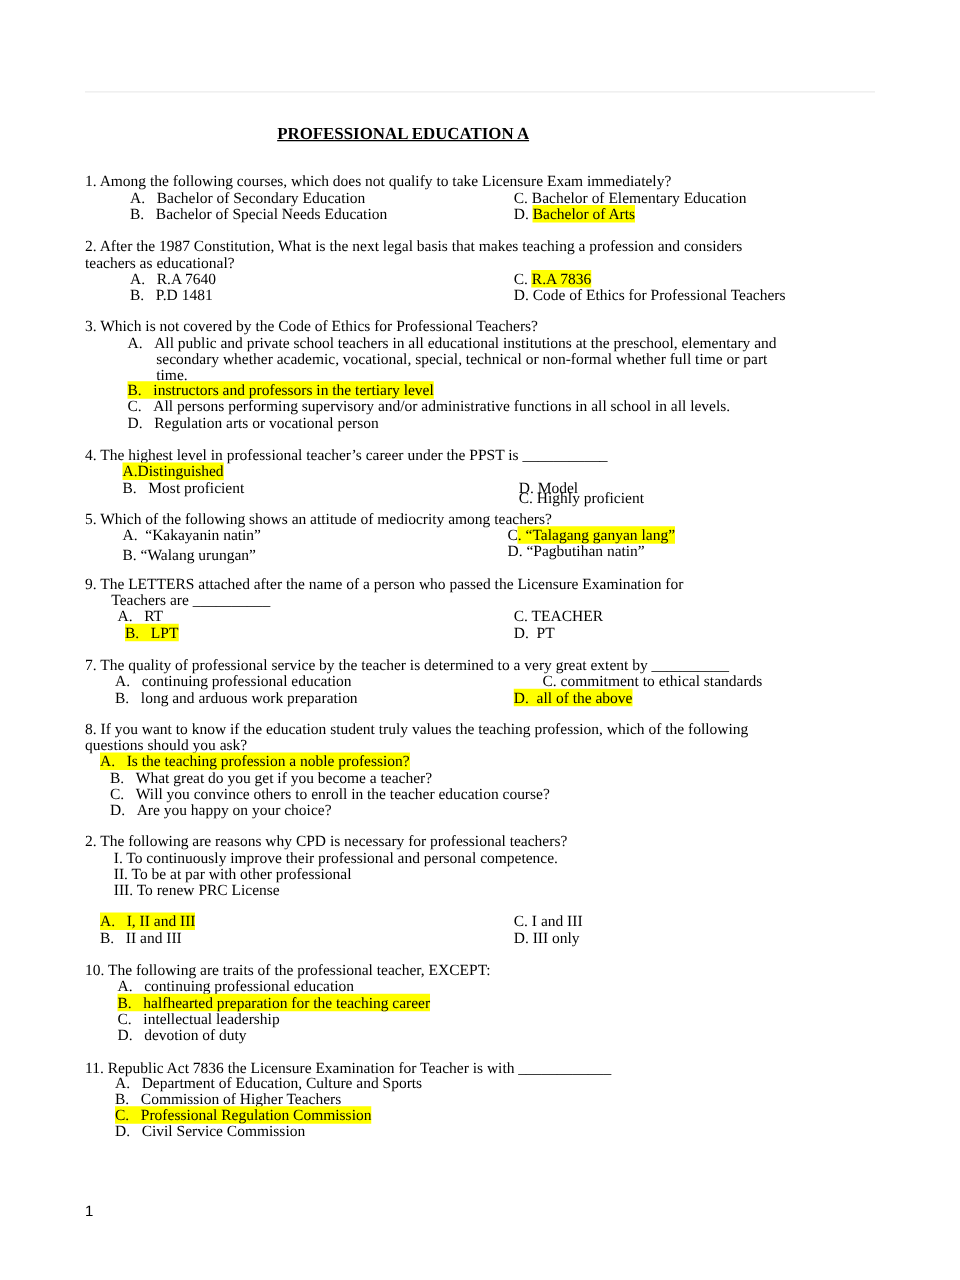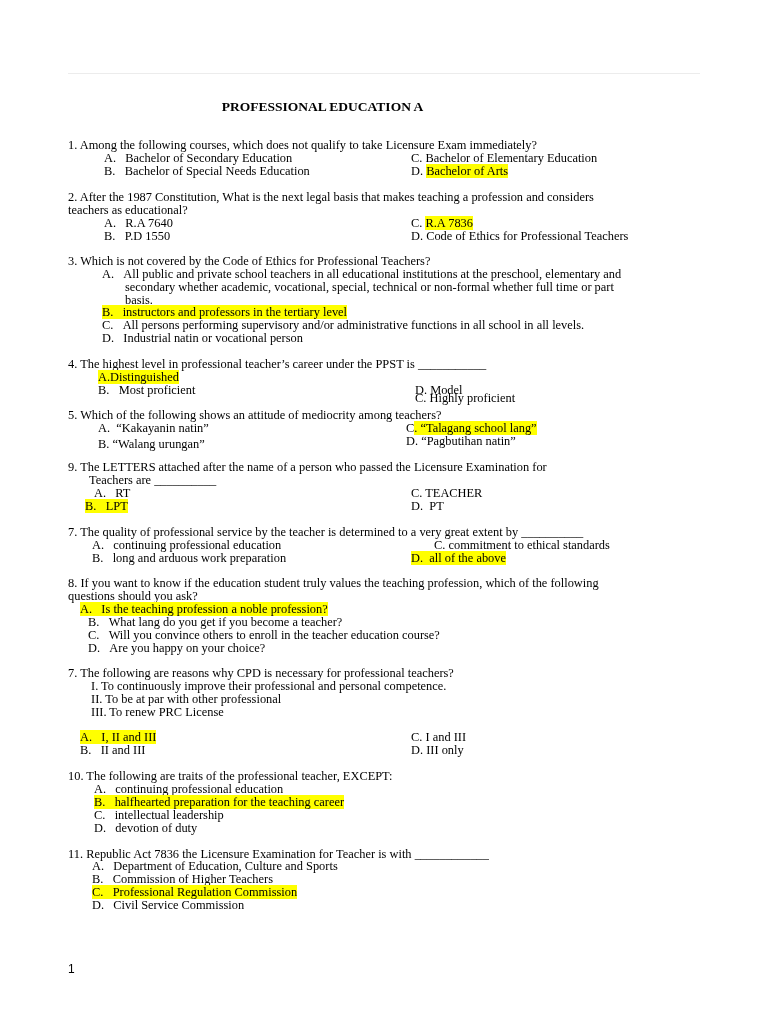--- a/index.html
+++ b/index.html
@@ -1,84 +1,84 @@
 <!DOCTYPE html>
 <html><head>
 <meta charset="utf-8">
 <style>
   html, body { margin: 0; padding: 0; background: #ffffff; }
   body { width: 768px; height: 1024px; position: relative; overflow: hidden;
          font-family: "Liberation Serif", "DejaVu Serif", serif; color: #000; font-size: 12.4px; }
   .topline { position: absolute; left: 68px; top: 73px; width: 632px; height: 1px; background: #ececec; }
-  .title { position: absolute; left: 0; width: 645px; top: 99px; text-align: center; font-weight: bold; font-size: 13.5px; }
+  .title { position: absolute; left: 0; width: 645px; top: 99px; text-align: center; font-weight: bold; font-size: 13.5px; text-decoration: underline; }
   .ln { position: absolute; white-space: nowrap; line-height: 13px; }
   .hl { background: #ffff00; }
   .pagenum { position: absolute; left: 68px; top: 962px; font-family: "Liberation Sans", "DejaVu Sans", sans-serif; font-size: 12px; }
 </style>
 </head>
 <body>
 
 <div>
   <div class="topline"></div>
   <div class="title">PROFESSIONAL EDUCATION A</div>
 
   <div class="ln" style="left:68px;top:139px">1.  Among the following courses, which does not qualify to take Licensure Exam immediately?</div>
   <div class="ln" style="left:104px;top:152px"><span>A.</span>&nbsp;&nbsp;&nbsp;<span>Bachelor of  Secondary Education</span></div>
   <div class="ln" style="left:104px;top:165px"><span>B.</span>&nbsp;&nbsp;&nbsp;<span>Bachelor of Special Needs Education</span></div>
   <div class="ln" style="left:411px;top:152px"><span>C.</span> <span>Bachelor of  Elementary Education</span></div>
   <div class="ln" style="left:411px;top:165px"><span>D.</span> <span class="hl">Bachelor  of Arts</span></div>
 
   <div class="ln" style="left:68px;top:191px">2.   After the 1987 Constitution, What is the next legal basis that makes teaching a profession and considers</div>
   <div class="ln" style="left:68px;top:204px">teachers as educational?</div>
   <div class="ln" style="left:104px;top:217px"><span>A.</span>&nbsp;&nbsp;&nbsp;<span>R.A 7640</span></div>
-  <div class="ln" style="left:104px;top:230px"><span>B.</span>&nbsp;&nbsp;&nbsp;<span>P.D 1550</span></div>
+  <div class="ln" style="left:104px;top:230px"><span>B.</span>&nbsp;&nbsp;&nbsp;<span>P.D 1481</span></div>
   <div class="ln" style="left:411px;top:217px"><span>C.</span> <span class="hl">R.A 7836</span></div>
   <div class="ln" style="left:411px;top:230px"><span>D.</span> <span>Code of Ethics for Professional Teachers</span></div>
 
   <div class="ln" style="left:68px;top:255px">3.  Which is not covered by the Code of  Ethics for Professional Teachers?</div>
   <div class="ln" style="left:102px;top:268px"><span>A.</span>&nbsp;&nbsp;&nbsp;<span>All public and private school teachers in all educational institutions at the preschool, elementary and</span></div>
   <div class="ln" style="left:125px;top:281px">secondary whether academic, vocational, special, technical or non-formal whether full time or part</div>
-  <div class="ln" style="left:125px;top:294px">basis.</div>
+  <div class="ln" style="left:125px;top:294px">time.</div>
   <div class="ln" style="left:102px;top:306px"><span class="hl"><span>B.</span>&nbsp;&nbsp;&nbsp;<span>instructors and professors in the tertiary level</span></span></div>
   <div class="ln" style="left:102px;top:319px"><span>C.</span>&nbsp;&nbsp;&nbsp;<span>All persons performing supervisory and/or administrative functions in all school in all levels.</span></div>
-  <div class="ln" style="left:102px;top:332px"><span>D.</span>&nbsp;&nbsp;&nbsp;<span>Industrial natin or vocational person</span></div>
+  <div class="ln" style="left:102px;top:332px"><span>D.</span>&nbsp;&nbsp;&nbsp;<span>Regulation arts or vocational person</span></div>
 
   <div class="ln" style="left:68px;top:358px">4.   The highest level in professional teacher’s career under the PPST is ___________</div>
   <div class="ln" style="left:98px;top:371px"><span class="hl"><span>A.</span><span>Distinguished</span></span></div>
   <div class="ln" style="left:98px;top:384px"><span>B.</span>&nbsp;&nbsp;&nbsp;<span>Most proficient</span></div>
   <div class="ln" style="left:415px;top:392px"><span>C.</span> <span>Highly proficient</span></div>
   <div class="ln" style="left:415px;top:384px"><span>D.</span> <span>Model</span></div>
 
   <div class="ln" style="left:68px;top:409px">5.   Which of the following shows an attitude of mediocrity among teachers?</div>
   <div class="ln" style="left:98px;top:422px"><span>A.</span>&nbsp;&nbsp;<span>“Kakayanin natin”</span></div>
   <div class="ln" style="left:98px;top:438px"><span>B.</span> <span>“Walang urungan”</span></div>
-  <div class="ln" style="left:406px;top:422px">C<span class="hl">. <span>“Talagang school lang”</span></span></div>
+  <div class="ln" style="left:406px;top:422px">C<span class="hl">. <span>“Talagang ganyan lang”</span></span></div>
   <div class="ln" style="left:406px;top:435px"><span>D.</span> <span>“Pagbutihan natin”</span></div>
 
   <div class="ln" style="left:68px;top:461px">9.   The LETTERS attached after the name of a person who passed the Licensure Examination for</div>
   <div class="ln" style="left:89px;top:474px">Teachers are __________</div>
   <div class="ln" style="left:94px;top:487px"><span>A.</span>&nbsp;&nbsp;&nbsp;<span>RT</span></div>
-  <div class="ln" style="left:85px;top:500px"><span class="hl"><span>B.</span>&nbsp;&nbsp;&nbsp;<span>LPT</span></span></div>
+  <div class="ln" style="left:100px;top:500px"><span class="hl"><span>B.</span>&nbsp;&nbsp;&nbsp;<span>LPT</span></span></div>
   <div class="ln" style="left:411px;top:487px"><span>C.</span> <span>TEACHER</span></div>
   <div class="ln" style="left:411px;top:500px"><span>D.</span>&nbsp;&nbsp;<span>PT</span></div>
 
   <div class="ln" style="left:68px;top:526px">7.    The quality of professional service by the teacher is determined to a very great extent by __________</div>
   <div class="ln" style="left:92px;top:539px"><span>A.</span>&nbsp;&nbsp;&nbsp;<span>continuing professional education</span></div>
   <div class="ln" style="left:92px;top:552px"><span>B.</span>&nbsp;&nbsp;&nbsp;<span>long and arduous work preparation</span></div>
   <div class="ln" style="left:434px;top:539px"><span>C.</span> <span>commitment to ethical standards</span></div>
   <div class="ln" style="left:411px;top:552px"><span class="hl"><span>D.</span>&nbsp;&nbsp;<span>all of the above</span></span></div>
 
   <div class="ln" style="left:68px;top:577px">8.    If you want to know if the education student truly values the teaching profession, which of the following</div>
   <div class="ln" style="left:68px;top:590px">questions should you ask?</div>
   <div class="ln" style="left:80px;top:603px"><span class="hl"><span>A.</span>&nbsp;&nbsp;&nbsp;<span>Is the teaching profession a noble profession?</span></span></div>
-  <div class="ln" style="left:88px;top:616px"><span>B.</span>&nbsp;&nbsp;&nbsp;<span>What lang do you get if you become a teacher?</span></div>
+  <div class="ln" style="left:88px;top:616px"><span>B.</span>&nbsp;&nbsp;&nbsp;<span>What great do you get if you become a teacher?</span></div>
   <div class="ln" style="left:88px;top:629px"><span>C.</span>&nbsp;&nbsp;&nbsp;<span>Will you convince others to enroll in the teacher education course?</span></div>
   <div class="ln" style="left:88px;top:642px"><span>D.</span>&nbsp;&nbsp;&nbsp;<span>Are you happy on your choice?</span></div>
 
-  <div class="ln" style="left:68px;top:667px">7.   The following are reasons why CPD is necessary for professional teachers?</div>
+  <div class="ln" style="left:68px;top:667px">2.   The following are reasons why CPD is necessary for professional teachers?</div>
   <div class="ln" style="left:91px;top:680px">I.  To continuously improve their professional and personal competence.</div>
   <div class="ln" style="left:91px;top:693px">II. To be at par with other professional</div>
   <div class="ln" style="left:91px;top:706px">III. To renew PRC License</div>
   <div class="ln" style="left:80px;top:731px"><span class="hl"><span>A.</span>&nbsp;&nbsp;&nbsp;<span>I, II and III</span></span></div>
   <div class="ln" style="left:80px;top:744px"><span>B.</span>&nbsp;&nbsp;&nbsp;<span>II and III</span></div>
   <div class="ln" style="left:411px;top:731px"><span>C.</span> <span>I and III</span></div>
   <div class="ln" style="left:411px;top:744px"><span>D.</span> <span>III only</span></div>
 
   <div class="ln" style="left:68px;top:770px">10.  The following are traits of the professional teacher, EXCEPT:</div>
   <div class="ln" style="left:94px;top:783px"><span>A.</span>&nbsp;&nbsp;&nbsp;<span>continuing professional education</span></div>

